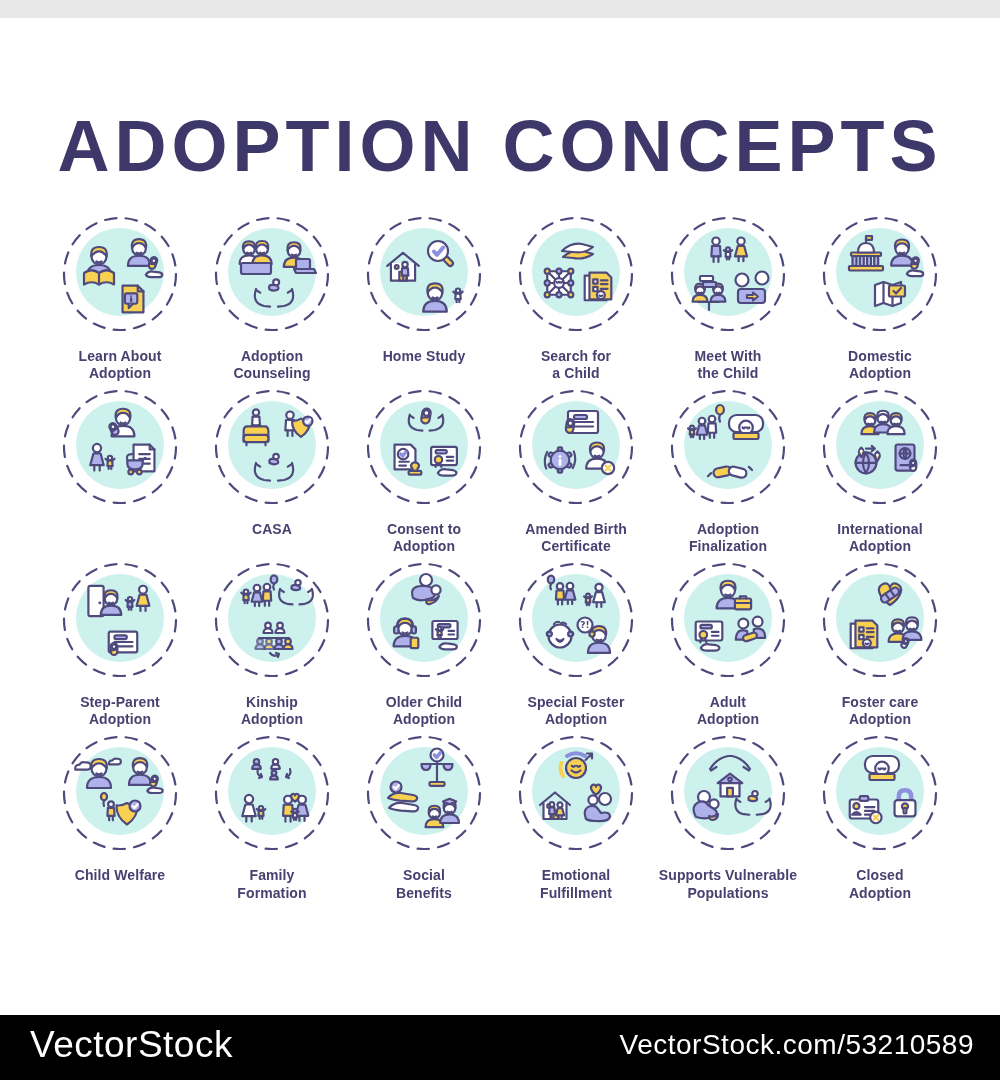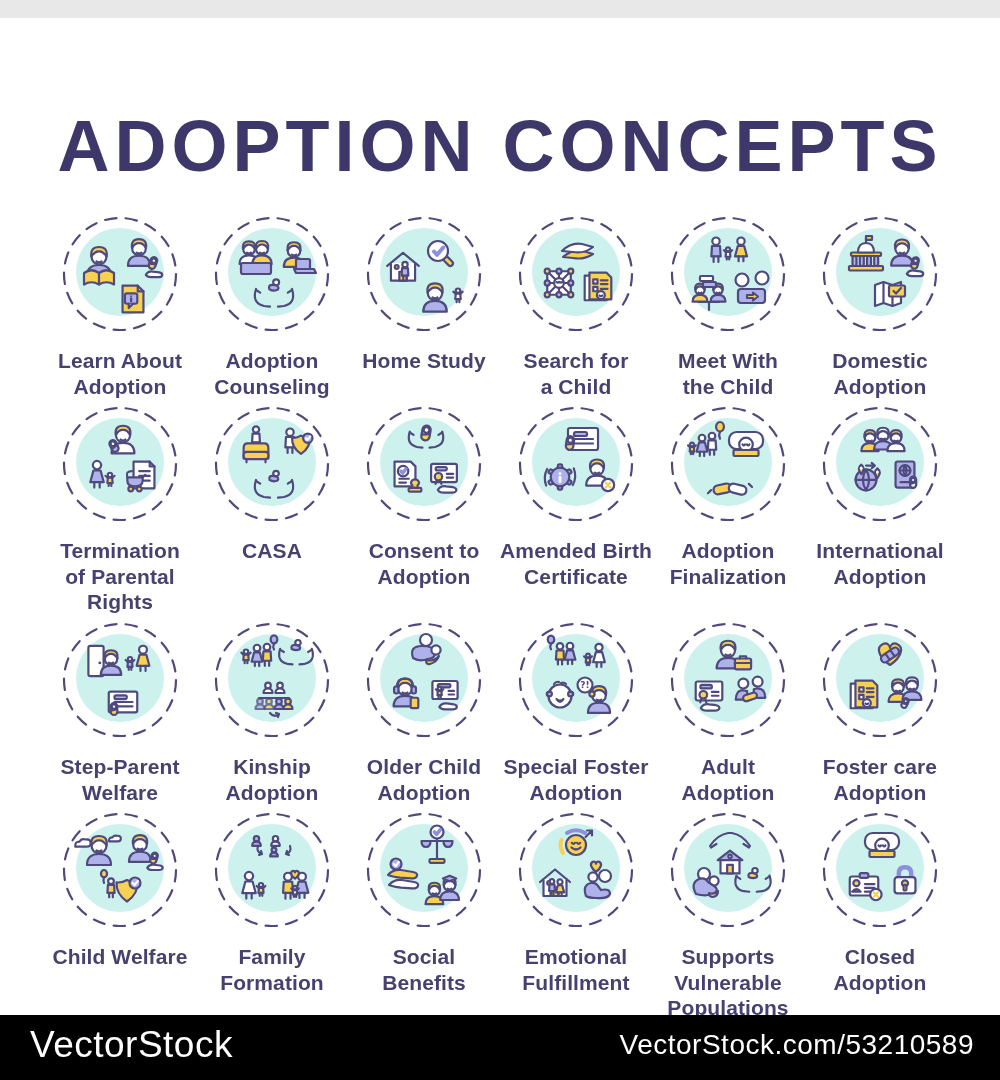--- a/index.html
+++ b/index.html
@@ -8,21 +8,21 @@
   .title{position:absolute;top:92px;left:0;width:100%;text-align:center;
          font-size:72px;font-weight:800;letter-spacing:5px;color:#3d3869;line-height:1;}
   .grid{position:absolute;top:196px;left:44px;width:912px;display:grid;
         grid-template-columns:repeat(6,1fr);row-gap:5px;justify-items:center;}
   .cell{display:flex;flex-direction:column;align-items:center;width:152px;}
   .cicon{display:block;}
   .cicon .blob{fill:#cdf1ed;}
   .cicon .dash{fill:none;stroke:#4f4a7d;stroke-width:2.2;stroke-dasharray:11.5 9.2;stroke-linecap:round;}
   .cicon .art{stroke:#4f4a7d;stroke-width:2.2;stroke-linecap:round;stroke-linejoin:round;fill:none;}
   .cicon .art *{vector-effect:non-scaling-stroke;}
-  .clabel{margin-top:8px;font-size:21px;font-weight:700;line-height:1.22;text-align:center;
+  .clabel{margin-top:8px;font-size:14px;font-weight:700;line-height:1.22;text-align:center;
           white-space:pre-line;color:#474170;letter-spacing:0.1px;}
   .bar{position:absolute;left:0;top:997px;width:1000px;height:83px;background:#000000;
        display:flex;align-items:center;justify-content:space-between;
        box-sizing:border-box;padding:0 26px 24px 30px;}
   .brand{font-size:37px;color:#ffffff;letter-spacing:0.5px;font-weight:500;}
   .wm-id{font-size:28px;color:#ffffff;letter-spacing:0.5px;font-weight:400;text-align:center;}
 </style>
 </head>
 <body>
 
@@ -338,22 +338,20 @@
             </g>
             <g transform="translate(65 66) scale(0.85)">
               <path d="M-9 -3H9V1Q9 7.5 0 7.5Q-9 7.5 -9 1Z" fill="#afb1ea"></path>
               <path d="M-9 -3Q-11.5 -10.5 -3.5 -10.5" fill="none"></path>
               <line x1="9" y1="-3" x2="12" y2="-6"></line>
               <circle cx="-5" cy="10.5" r="2.8" fill="#f8d152"></circle>
               <circle cx="5" cy="10.5" r="2.8" fill="#f8d152"></circle>
             </g>
           </g>
         </svg>
-        <div class="clabel">Termination
-of Parental Rights</div>
       </div>
       <div class="cell">
         <svg viewBox="0 0 126 126" width="126" height="126" class="cicon">
           <circle class="blob" cx="63" cy="58" r="44"></circle>
           <circle class="dash" cx="63" cy="60" r="56"></circle>
           <g class="art" transform="translate(13 10)">
             <g transform="translate(34 23) scale(0.68)">
               <circle cx="0" cy="-11" r="4.6" fill="#ffffff"></circle>
               <path d="M-5 -5H5L5.8 8H-5.8Z" fill="#ffffff"></path>
               <line x1="-3" y1="8" x2="-3" y2="15"></line>
@@ -627,21 +625,21 @@
             <g transform="translate(44 79) scale(0.6)">
               <g transform="rotate(0)">
                 <rect x="-5.5" y="-10" width="11" height="20" rx="5.5" fill="#f8d152"></rect>
                 <circle cx="0" cy="-4" r="3.8" fill="#ffffff"></circle>
                 <line x1="-5.2" y1="3" x2="5.2" y2="0.5"></line>
               </g>
             </g>
           </g>
         </svg>
         <div class="clabel">Step-Parent
-Welfare</div>
+Adoption</div>
       </div>
       <div class="cell">
         <svg viewBox="0 0 126 126" width="126" height="126" class="cicon">
           <circle class="blob" cx="63" cy="58" r="44"></circle>
           <circle class="dash" cx="63" cy="60" r="56"></circle>
           <g class="art" transform="translate(13 10)">
             <g transform="translate(24 27) scale(0.62)">
               <circle cx="0" cy="-8.5" r="3.6" fill="#ffffff"></circle>
               <path d="M-3.6 -3.8H3.6L4.4 5H-4.4Z" fill="#f8d152"></path>
               <path d="M-3.6 -3.2L-7.5 -7M3.6 -3.2L7.5 -7" fill="none"></path>

